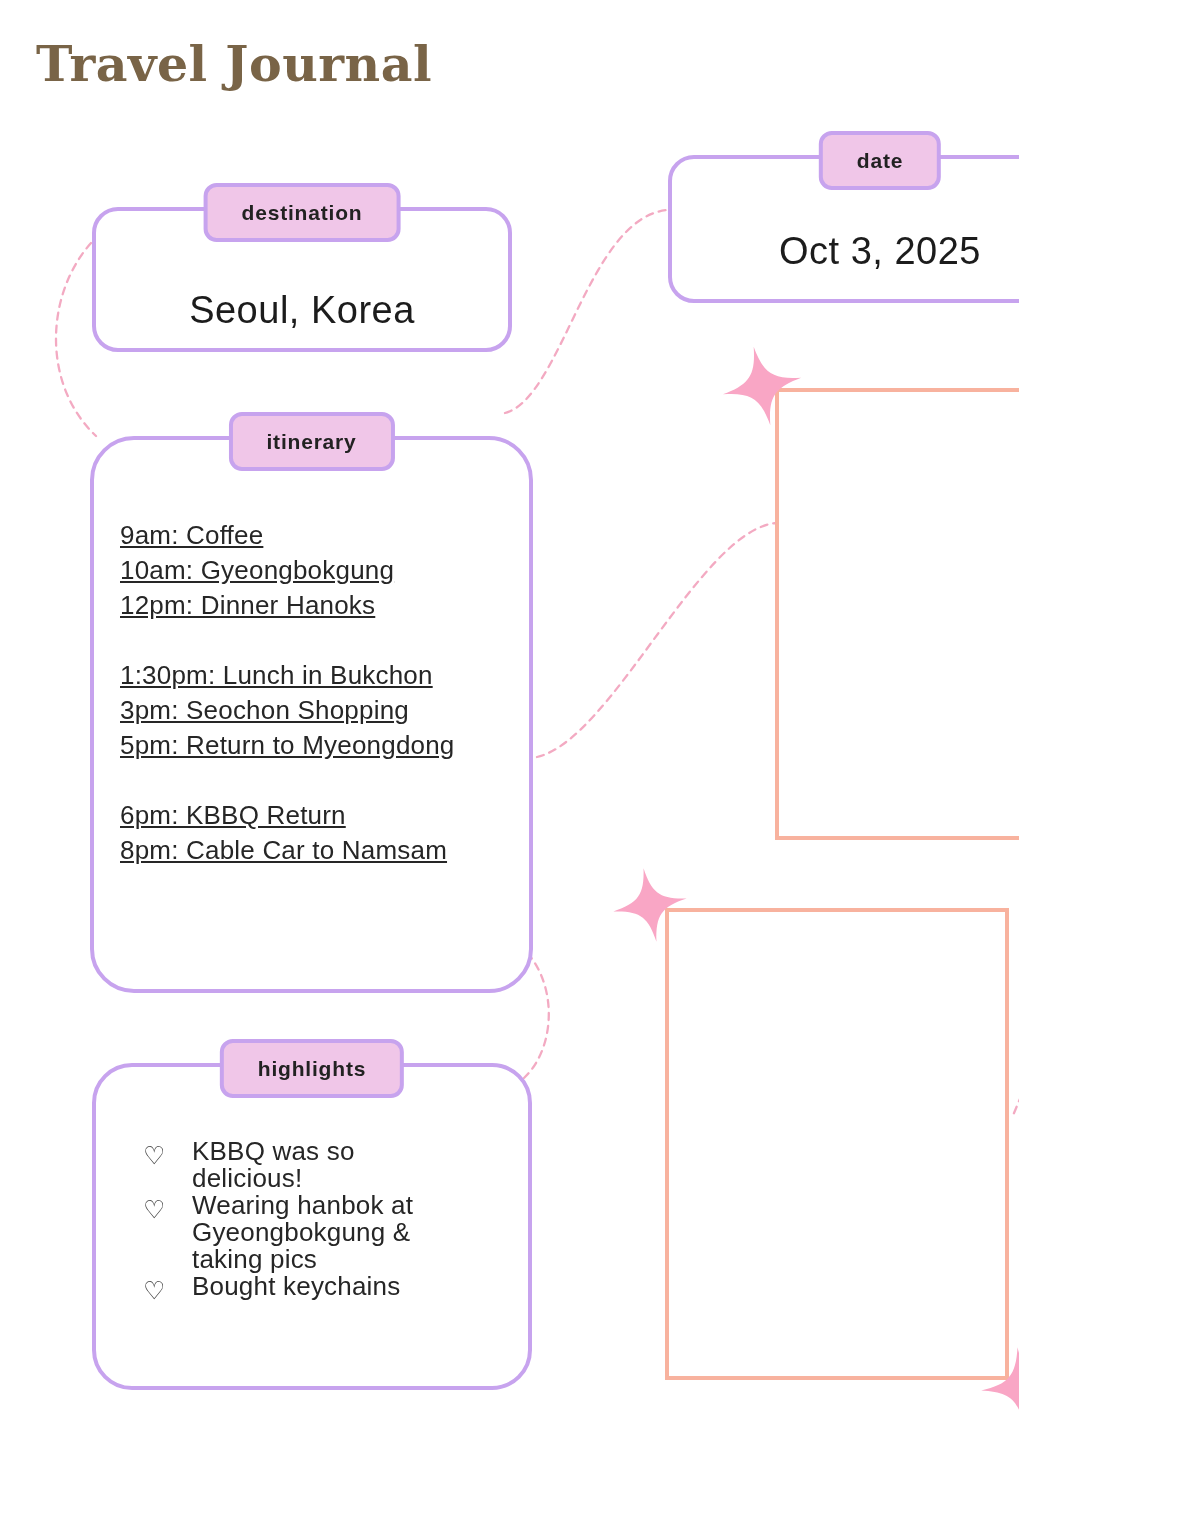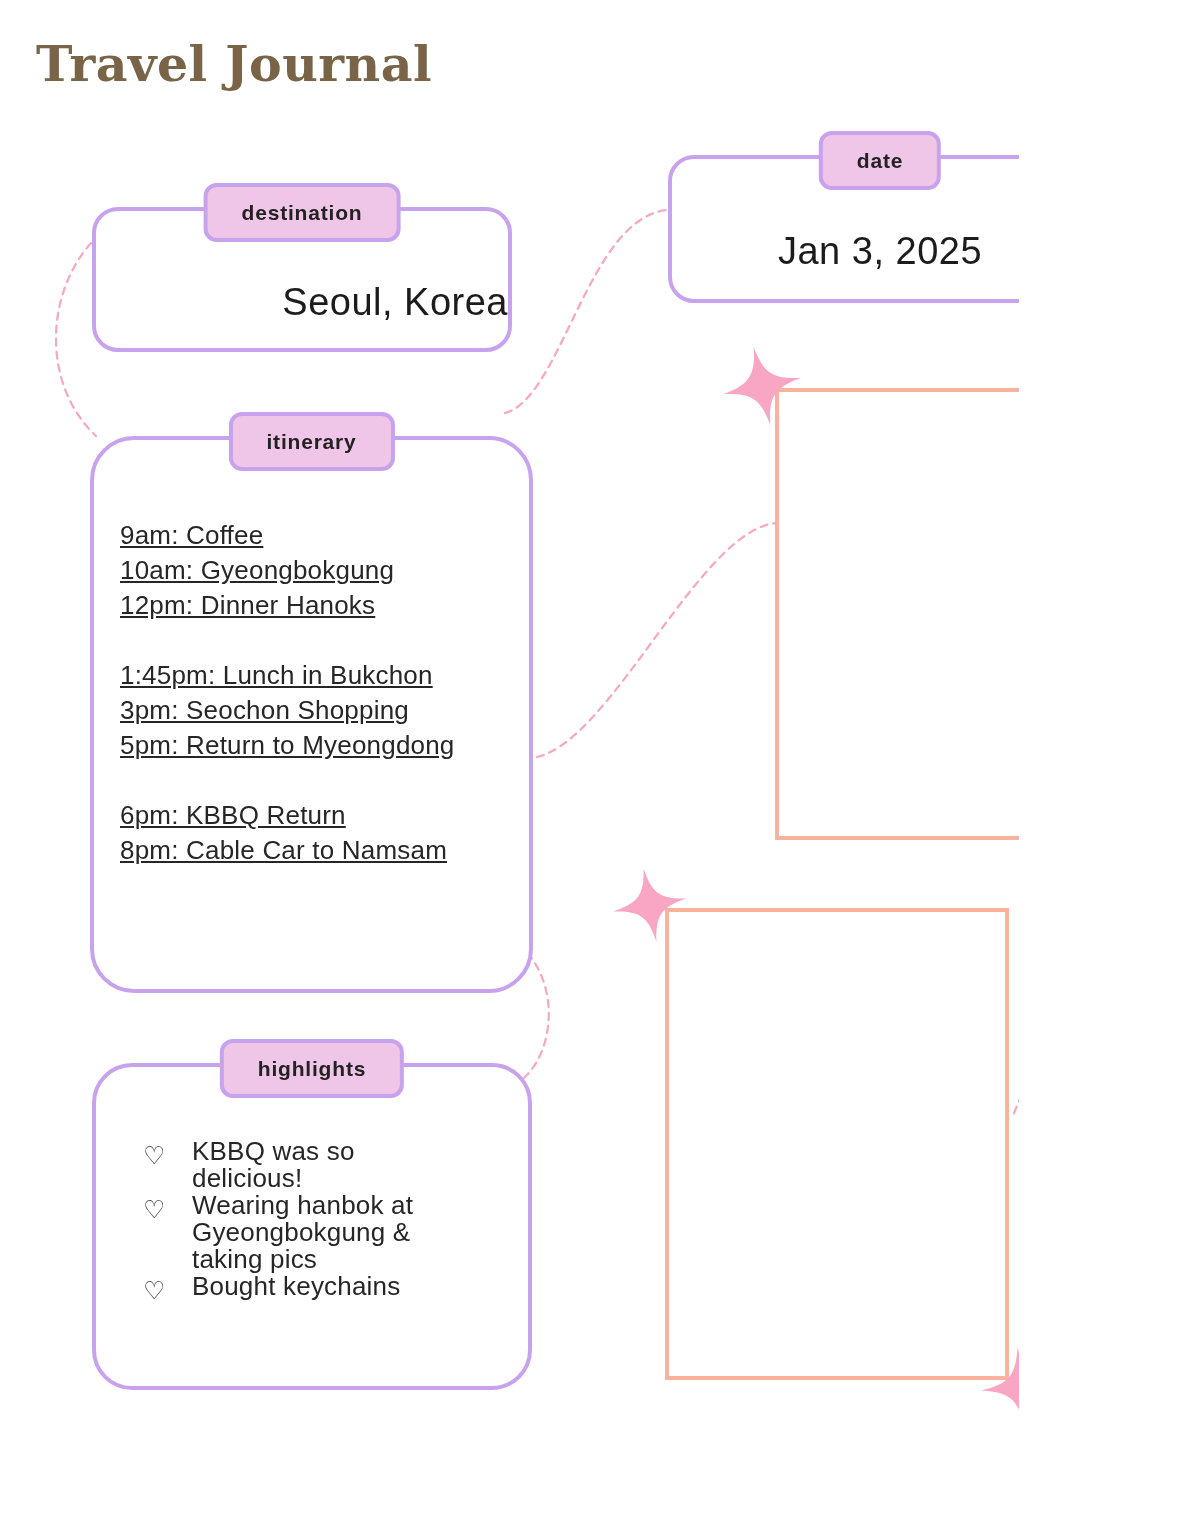--- a/index.html
+++ b/index.html
@@ -51,21 +51,21 @@
   .card-destination{left:92px;top:163px;width:420px;height:145px;border-radius:26px;margin-top:44px;}
   .card-date{left:668px;top:155px;width:424px;height:148px;border-radius:26px;}
   .card-itinerary{left:90px;top:407px;width:443px;height:557px;border-radius:44px;margin-top:29px;}
   .card-highlights{left:92px;top:1063px;width:440px;height:327px;border-radius:40px;}
   .card-value{
     position:absolute;left:0;width:100%;
     text-align:center;
     font-size:38px;letter-spacing:0.5px;
     color:#1c1c1c;
   }
-  .card-destination .card-value{top:70px;text-align:right;}
+  .card-destination .card-value{top:78px;}
   .card-date .card-value{top:71px;}
   .itinerary-list{
     position:absolute;left:26px;top:78px;width:400px;
     font-size:26px;line-height:35px;letter-spacing:0.2px;
   }
   .itin-group{margin-bottom:35px;text-decoration:underline;}
   .highlights-list{
     position:absolute;left:47px;top:71px;width:340px;
     list-style:none;
   }
@@ -129,35 +129,35 @@
     <div class="tab">
       <span>destination</span>
     </div>
     <div class="card-value">Seoul, Korea</div>
   </section>
 
   <section class="card card-date z2">
     <div class="tab">
       <span>date</span>
     </div>
-    <div class="card-value">Jan 3, 2025</div>
+    <div class="card-value">Oct 3, 2025</div>
   </section>
 
   <section class="card card-itinerary z2">
     <div class="tab">
       <span>itinerary</span>
     </div>
     <div class="itinerary-list">
       <div class="itin-group">
         <div>9am: Coffee</div>
         <div>10am: Gyeongbokgung</div>
         <div>12pm: Dinner Hanoks</div>
       </div>
       <div class="itin-group">
-        <div>1:45pm: Lunch in Bukchon</div>
+        <div>1:30pm: Lunch in Bukchon</div>
         <div>3pm: Seochon Shopping</div>
         <div>5pm: Return to Myeongdong</div>
       </div>
       <div class="itin-group">
         <div>6pm: KBBQ Return</div>
         <div>8pm: Cable Car to Namsam</div>
       </div>
     </div>
   </section>
 

